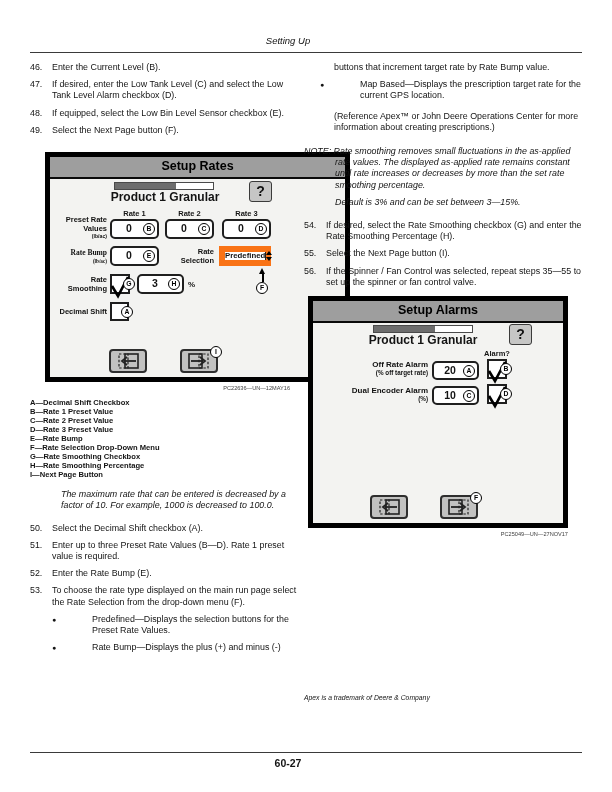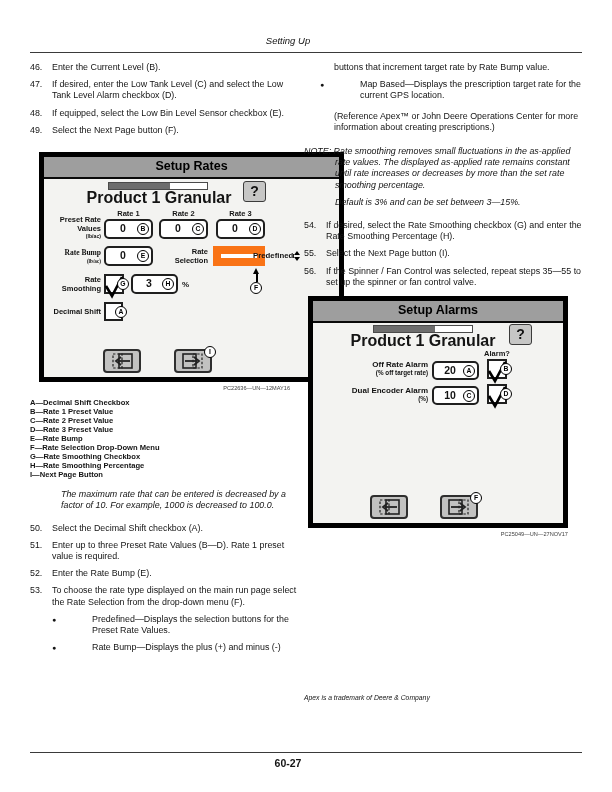--- a/index.html
+++ b/index.html
@@ -35,52 +35,52 @@
   .note { font-style:italic; margin-top:10px; }
   .note-p1 { padding-left:31px; text-indent:-31px; }
   .note-p2 { padding-left:31px; margin-top:6px; }
 
   .legend { margin-top:4px; }
   .legend-line { font-weight:bold; font-size:7.6px; line-height:9px; }
   .fig-caption { text-align:right; font-size:5.6px; color:#3d3d3d; margin-top:1px; }
 
   
   .fig { position:relative; background:#f3f3f1; border:5px solid #000; }
-  .fig-rates  { width:305px; height:230px; margin:16px 0 0 9px; }
+  .fig-rates  { width:305px; height:230px; margin:16px 0 0 15px; }
   .fig-alarms { width:260px; height:232px; margin:8px 0 0 4px; }
   .fig-title { height:22px; background:#9e9e9e; border-bottom:2.5px solid #0a0a0a;
                display:flex; align-items:center; justify-content:center;
                font-weight:bold; font-size:12.5px; color:#000; }
   .fig-body { position:relative; height:calc(100% - 24.5px); }
 
   .progress { position:absolute; height:8px; background:#fff; border:1px solid #4a4a4a; }
   .progress-fill { height:100%; background:#6d6d6d; }
-  .product-label { position:absolute; text-align:center; font-weight:bold; font-size:16px; }
+  .product-label { position:absolute; text-align:center; font-weight:bold; font-size:12px; }
   .help-btn { position:absolute; width:23px; height:21px; background:#c6c6c5;
               border:1.8px solid #3b3b3b; border-radius:3px; display:flex; align-items:center;
               justify-content:center; font-weight:bold; font-size:14px; color:#111; }
 
   .flabel { position:absolute; text-align:right; font-weight:bold;
             font-size:7.5px; line-height:8.5px; color:#111; }
   .funit { display:block; font-size:5.2px; line-height:6px; }
   .col-header { position:absolute; text-align:center; font-weight:bold; font-size:7.5px; }
 
   .vbox { position:absolute; height:20px; background:#fff; border:2px solid #1f1f1f;
           border-radius:5px; display:flex; align-items:center; padding:0 2px 0 3px; }
   .vbox-val { flex:1; text-align:center; font-weight:bold; font-size:10.5px; }
   .callout { width:12px; height:12px; flex:none; border:1.2px solid #000; border-radius:50%;
              background:#fff; display:flex; align-items:center; justify-content:center;
              font-size:6.8px; font-weight:bold; color:#000; }
   .callout-abs { position:absolute; }
 
   .cb { position:absolute; width:20px; height:20px; background:#fff; border:2px solid #1f1f1f; }
   .cb svg { position:absolute; left:-3px; top:-2px; overflow:visible; }
 
-  .dd { position:absolute; height:20px; background:#fff; border:8px solid #f97316;
-        display:flex; align-items:stretch;padding-left:32px; }
+  .dd { position:absolute; height:20px; background:#fff; border:6px solid #f97316;
+        display:flex; align-items:stretch; }
   .dd-text { flex:1; display:flex; align-items:center; justify-content:center;
              font-weight:bold; font-size:7.8px; }
   .dd-spin { width:11px; border-left:1.5px solid #1f1f1f; display:flex; flex-direction:column;
              align-items:center; justify-content:center; gap:2px; }
   .tri-up   { width:0; height:0; border-left:3.5px solid transparent; border-right:3.5px solid transparent; border-bottom:4.5px solid #000; }
   .tri-down { width:0; height:0; border-left:3.5px solid transparent; border-right:3.5px solid transparent; border-top:4.5px solid #000; }
 
   .pointer-line { position:absolute; width:1.6px; background:#000; }
   .pointer-head { position:absolute; width:0; height:0; border-left:3.5px solid transparent;
                   border-right:3.5px solid transparent; border-bottom:6px solid #000; }

